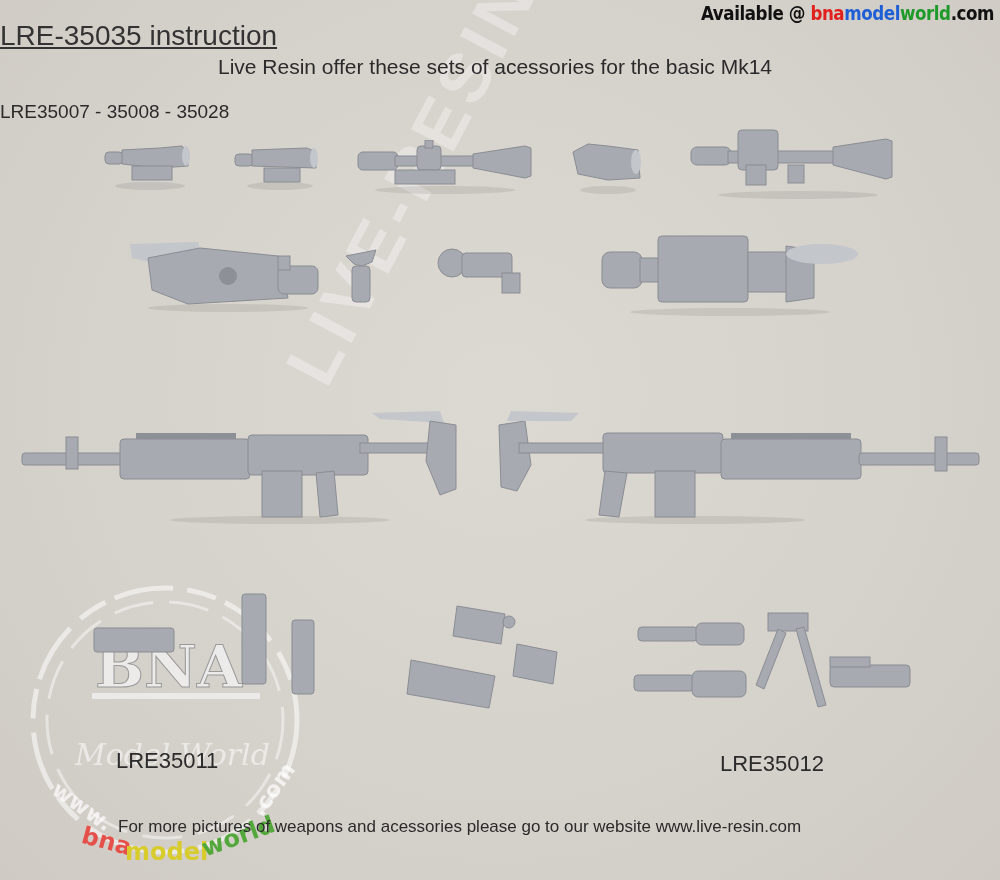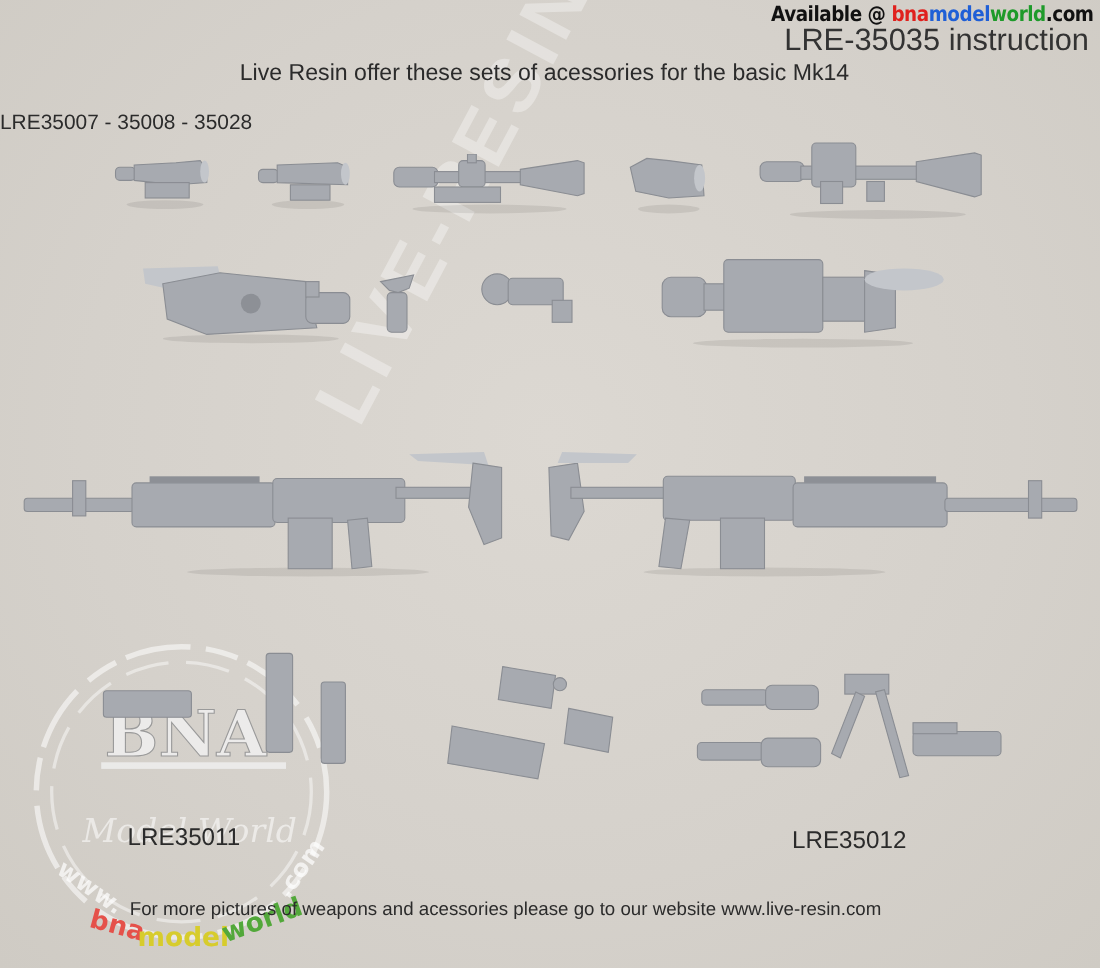--- a/index.html
+++ b/index.html
@@ -1,21 +1,21 @@
 <!DOCTYPE html>
 <html><head>
 <meta charset="utf-8">
 <style>
   html,body{margin:0;padding:0;}
   body{width:1000px;height:880px;overflow:hidden;background:#d6d2cc;font-family:"Liberation Sans",sans-serif;position:relative;}
   #canvas{position:absolute;left:0;top:0;width:1000px;height:880px;
     background:radial-gradient(ellipse at 50% 45%, #dcd8d2 0%, #d5d1cb 60%, #cfcbc4 100%);}
   .avail{position:absolute;right:6px;top:2px;font-family:"DejaVu Sans",sans-serif;font-weight:bold;font-size:19px;letter-spacing:-0.5px;color:#111;white-space:nowrap;transform:scaleX(0.88);transform-origin:right top;}
   .avail .b1{color:#e0211d;} .avail .b2{color:#1f5fd6;} .avail .b3{color:#1e9a2a;}
-  .title{position:absolute;left:0;width:990px;text-align:right;top:20px;font-size:28px;color:#333;}
+  .title{position:absolute;left:0;width:990px;text-align:left;top:20px;font-size:28px;color:#333;text-decoration:underline;}
   .subtitle{position:absolute;left:0;width:990px;text-align:center;top:55px;font-size:21px;color:#2b2b2b;}
   .setcodes{position:absolute;left:0;width:990px;top:101px;font-size:19px;color:#2b2b2b;}
   .label{position:absolute;font-size:22px;color:#2b2b2b;}
   .footer{position:absolute;left:118px;top:817px;font-size:17px;color:#2b2b2b;}
   .item{position:absolute;}
   .part{fill:#a7aab0;stroke:#8a8d93;stroke-width:1;}
   .dark{fill:#8d9096;}
   .light{fill:#c3c6cb;}
   .shadow{fill:#000;opacity:0.08;}
   .wm{position:absolute;left:270px;top:360px;font-size:70px;font-weight:bold;color:rgba(255,255,255,0.35);transform:rotate(-62deg);transform-origin:left top;letter-spacing:6px;white-space:nowrap;}

